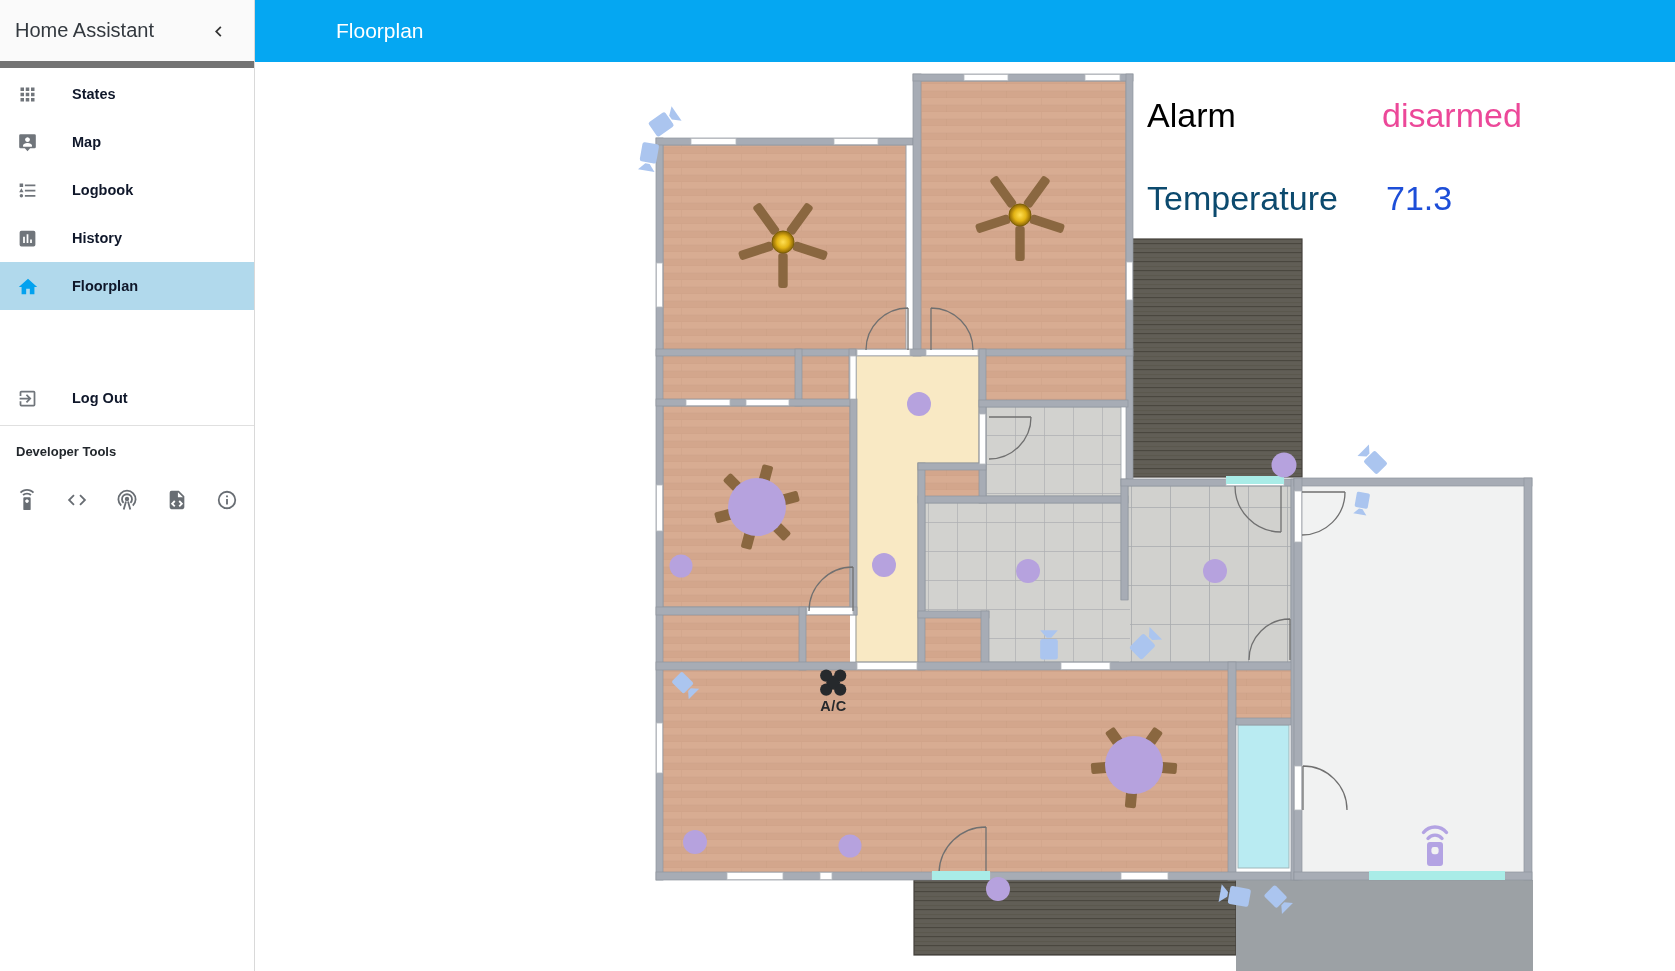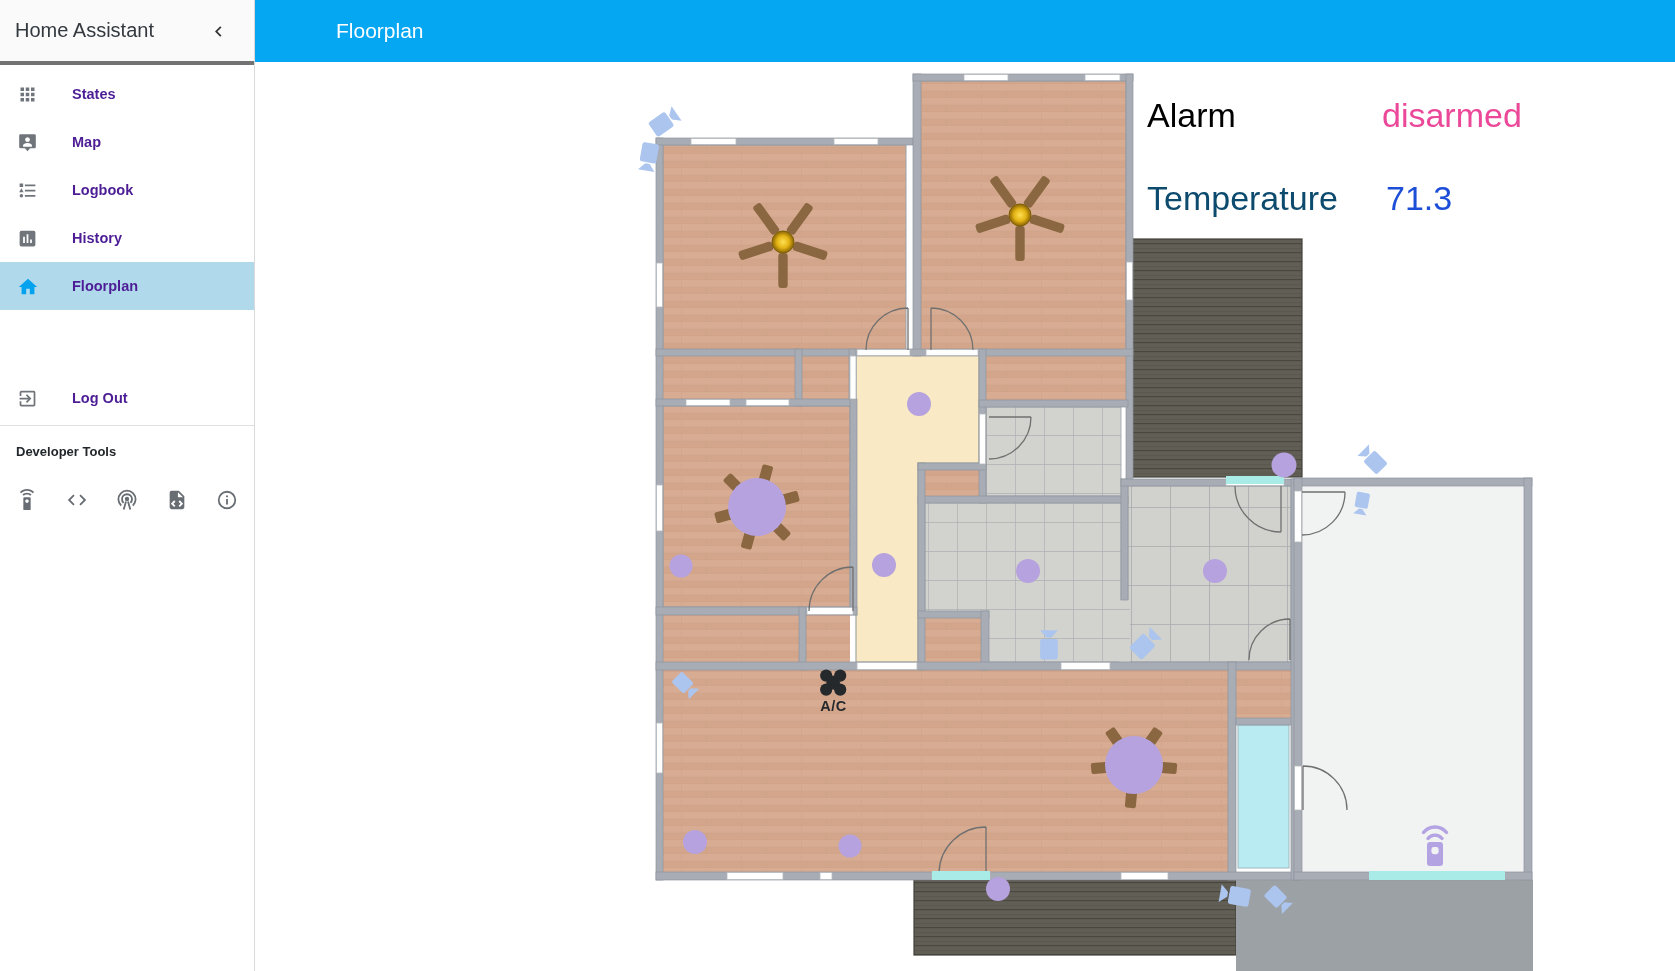--- a/index.html
+++ b/index.html
@@ -1,24 +1,24 @@
 <!DOCTYPE html>
 <html><head>
 <meta charset="utf-8">
 <style>
   html,body{margin:0;padding:0;background:#fff;}
   body{width:1675px;height:971px;position:relative;overflow:hidden;
        font-family:"Liberation Sans", sans-serif;}
   #topbar{position:absolute;left:255px;top:0;width:1420px;height:62px;background:#05a7f2;}
   #topbar .title{position:absolute;left:81px;top:0;line-height:62px;color:#fff;font-size:21px;font-weight:400;}
   #sidebar{position:absolute;left:0;top:0;width:254px;height:971px;background:#fff;border-right:1px solid #d9d9d9;}
-  #sideheader{position:absolute;left:0;top:0;width:254px;height:61px;background:#fafafa;border-bottom:4px solid #737373;text-decoration:underline;}
+  #sideheader{position:absolute;left:0;top:0;width:254px;height:61px;background:#fafafa;border-bottom:7px solid #737373;text-decoration:underline;}
   #sideheader .ha{position:absolute;left:15px;top:0;line-height:60px;font-size:20px;color:#33393f;}
   .mrow{position:absolute;left:0;width:254px;height:48px;}
-  .mrow .lbl{position:absolute;left:72px;top:0;line-height:48px;font-size:14.5px;font-weight:700;color:#4c1d95;}
+  .mrow .lbl{position:absolute;left:72px;top:0;line-height:48px;font-size:14.5px;font-weight:700;color:#0f172a;}
   .mrow svg{position:absolute;left:17px;top:14px;}
   .sel{background:#b1d9ec;}
   #devtitle{position:absolute;left:16px;top:444px;font-size:13px;font-weight:700;color:#22272c;}
   .ovtext{position:absolute;font-size:34px;}
 </style>
 </head>
 <body>
 
 <svg id="plan" width="1675" height="971" viewBox="0 0 1675 971" style="position:absolute;left:0;top:0">
 <defs>

